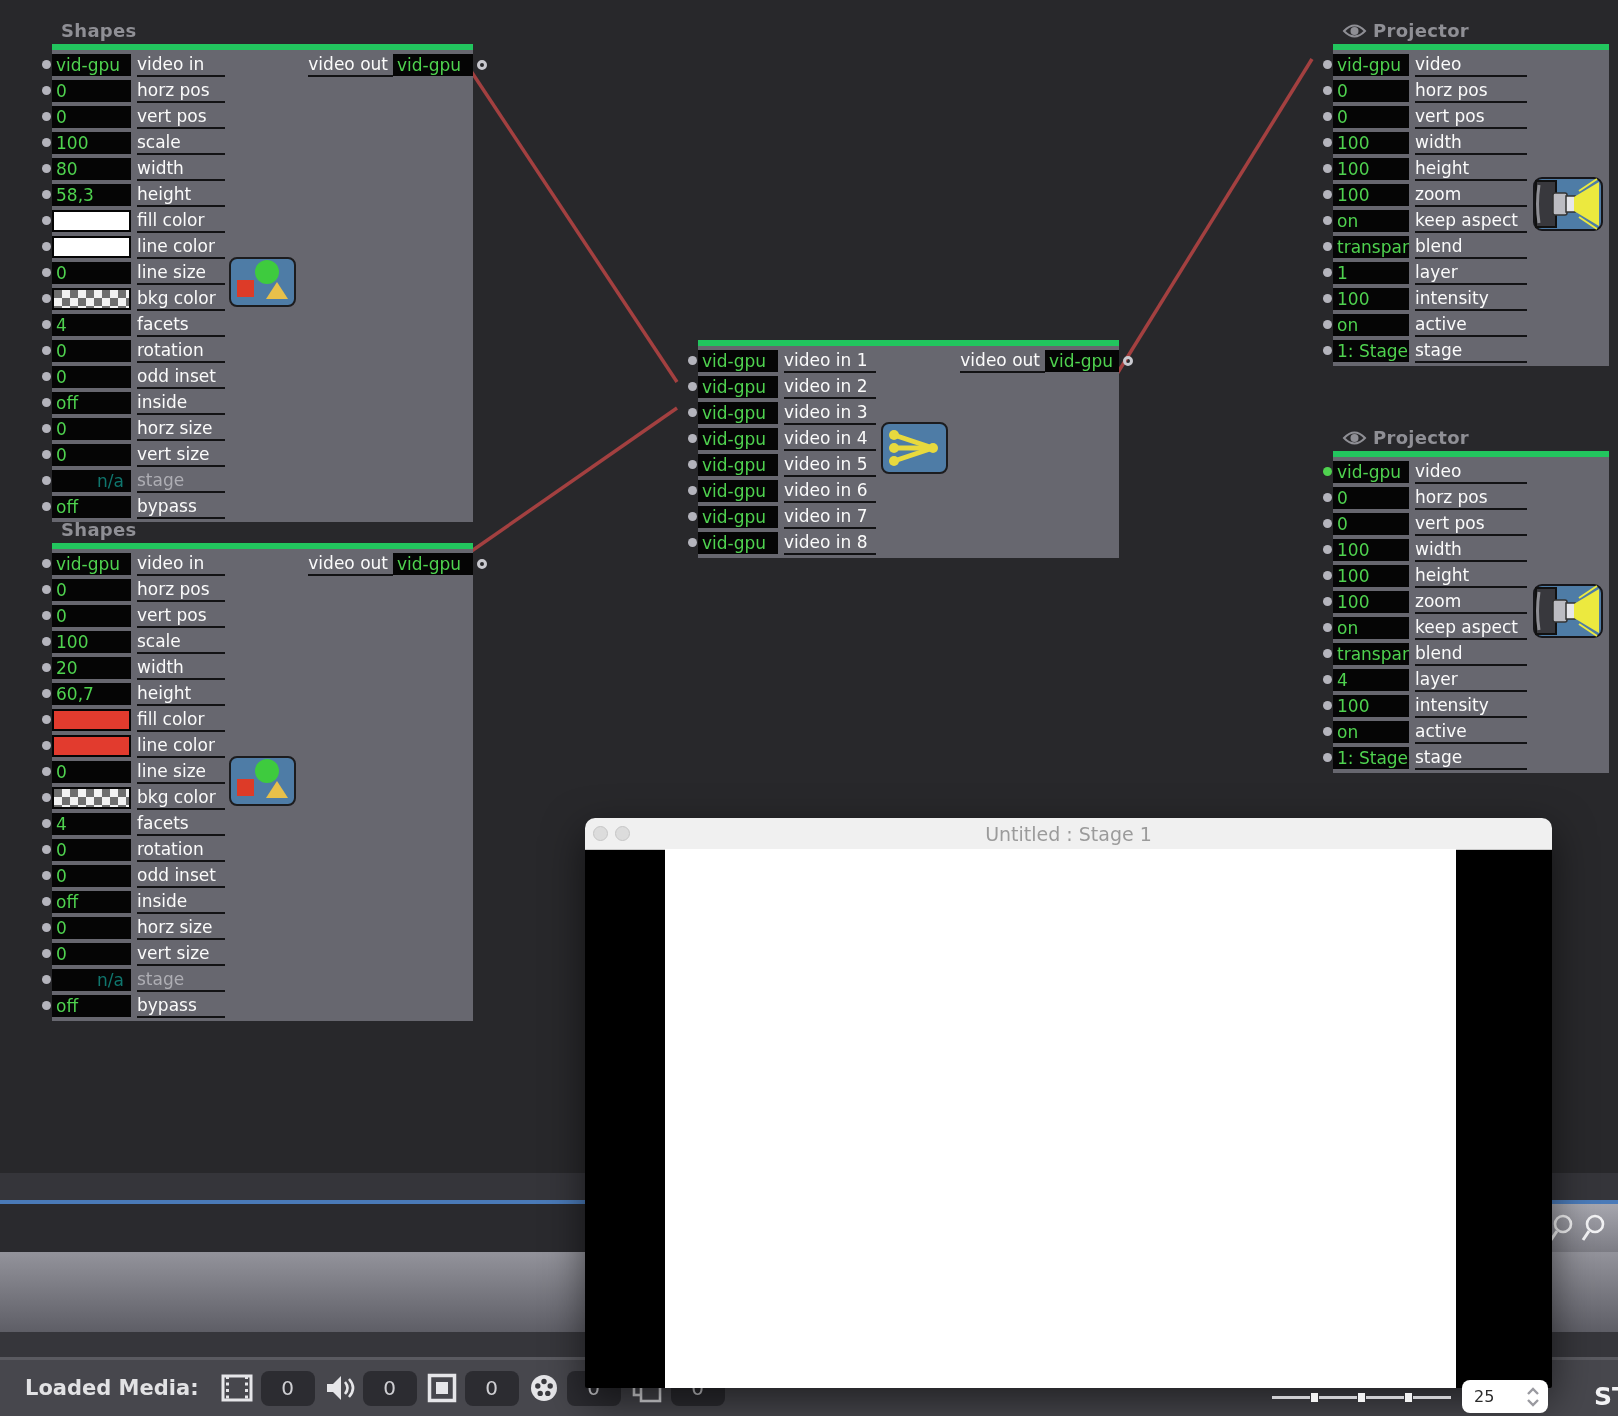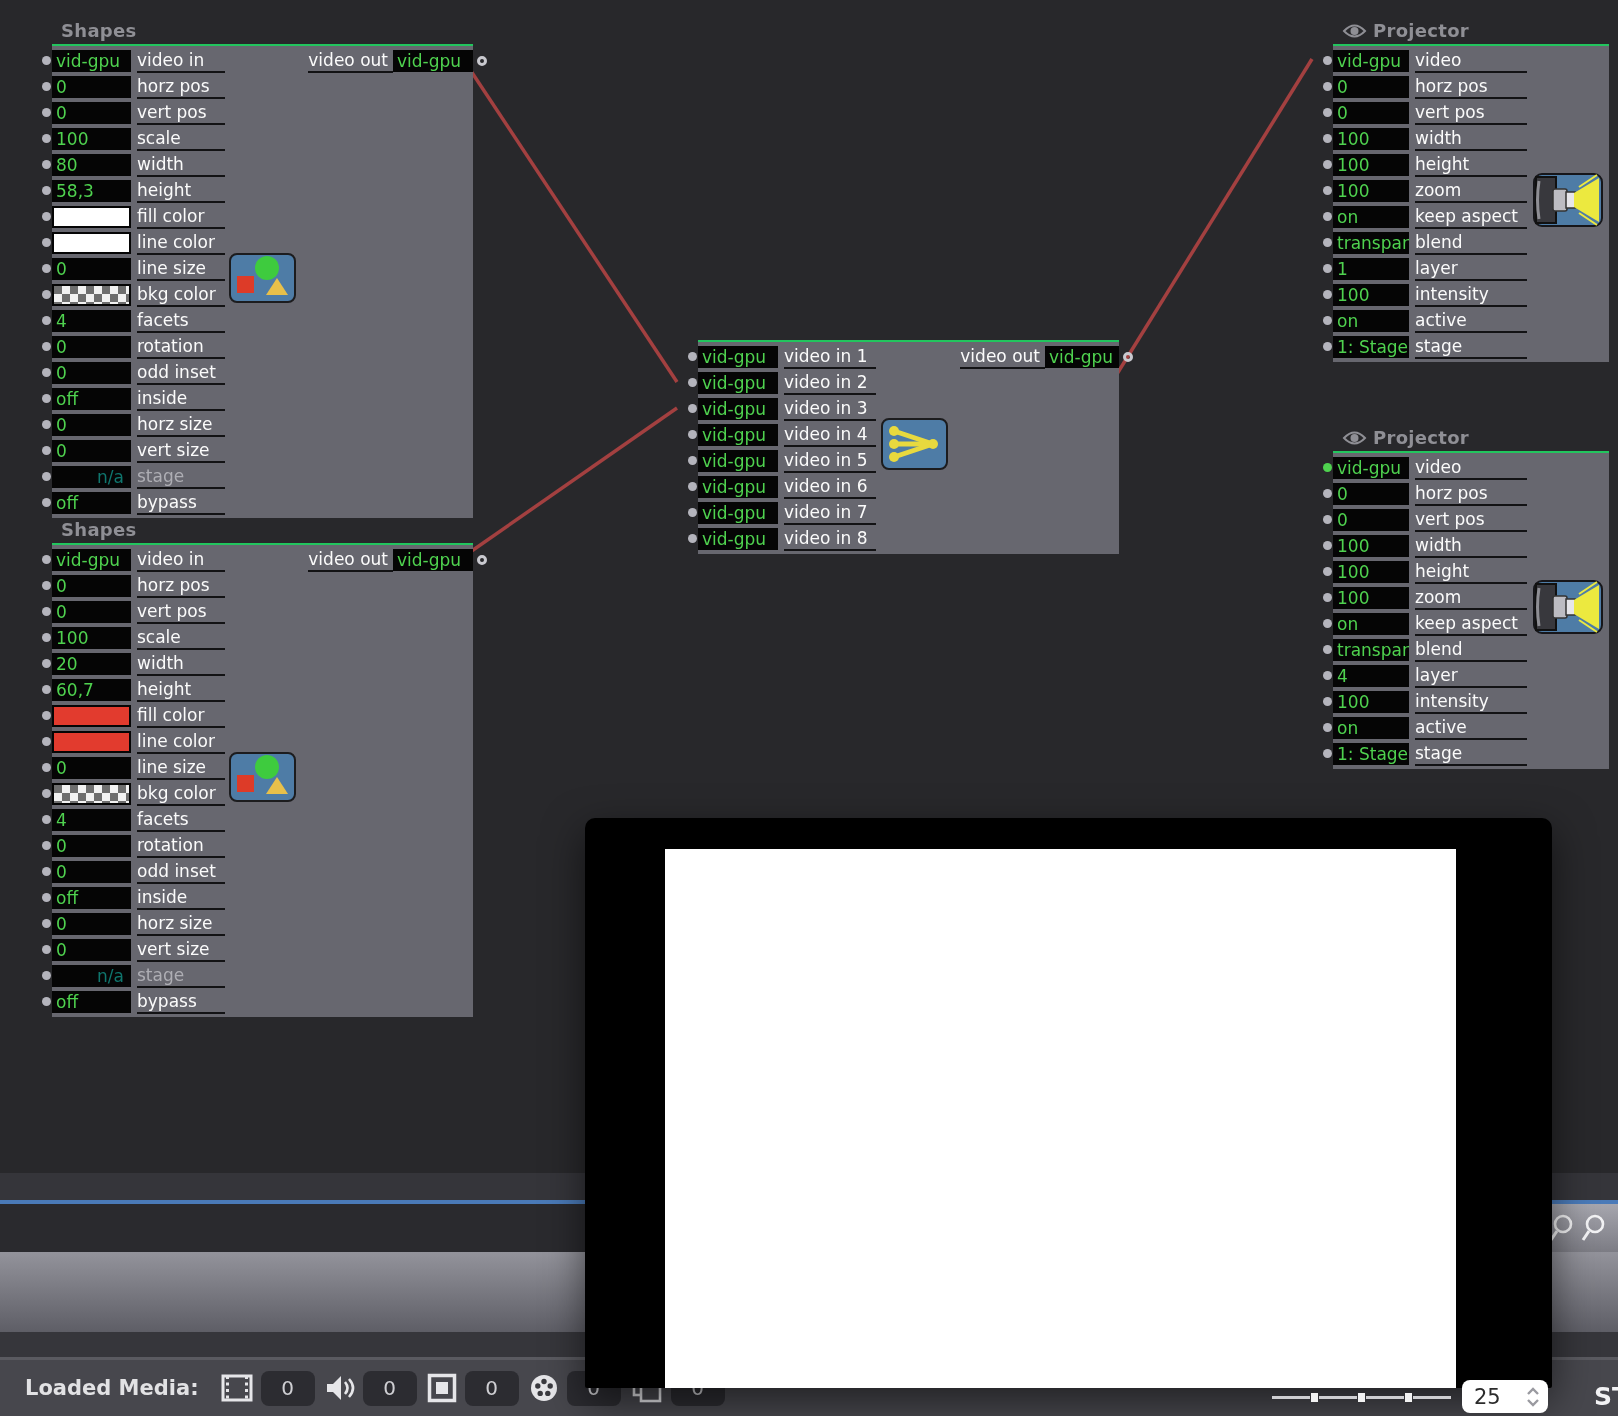--- a/index.html
+++ b/index.html
@@ -18,21 +18,21 @@
   #wires{position:absolute;left:0;top:0;z-index:1;}
   
   .node{position:absolute;z-index:2;margin-left:16px;}
   #node-s1{left:36px;top:17px;width:421px;}
   #node-s2{left:36px;top:516px;width:421px;}
   #node-mm{left:682px;top:340px;width:421px;}
   #node-p1{left:1317px;top:17px;width:276px;}
   #node-p2{left:1317px;top:424px;width:276px;}
   .node-title{height:27px;display:flex;align-items:center;gap:6px;padding-left:9px;
               color:#8f8f95;font-weight:bold;font-size:18px;letter-spacing:.3px;}
-  .node-body{position:relative;background:#67676f;border-top:2px solid #22c55e;padding:2px 0;}
+  .node-body{position:relative;background:#67676f;border-top:6px solid #22c55e;padding:2px 0;}
   .row{position:relative;height:26px;display:flex;align-items:center;}
   .port{position:absolute;left:-10px;top:8px;width:9px;height:9px;border-radius:50%;background:#b4b4bc;}
   .port.green{background:#4fd24f;}
   .val{position:relative;height:22px;background:#050505;color:#4fd24f;font-size:17px;line-height:22px;
        padding-left:4px;box-sizing:border-box;overflow:hidden;white-space:nowrap;flex:none;}
   .val.dim{color:#0f766e;padding-left:45px;}
   .n-sh .val{width:79px;} .n-mm .val{width:80px;} .n-pr .val{width:76px;}
   .lbl{margin-left:6px;color:#fbfbfb;font-size:17px;border-bottom:2px solid #121214;
        padding-bottom:1px;white-space:nowrap;overflow:hidden;flex:none;}
   .lbl.dimlbl{color:#aeaeb4;}
@@ -65,21 +65,21 @@
   .cnt-icon{margin:0 8px 0 10px;flex:none;display:flex;}
   .cnt-box{width:54px;height:35px;background:#2c2c31;border-radius:8px;color:#cfcfd3;font-size:20px;
            display:flex;align-items:center;justify-content:center;flex:none;}
   
   #tick-slider{position:absolute;left:1272px;top:1392px;width:180px;height:10px;z-index:6;
                display:flex;align-items:center;}
   .tick-seg{width:38px;height:3px;background:#cfcfd2;margin-right:1px;}
   .tick-handle{width:7px;height:9px;background:#f2f2f2;margin-right:1px;}
   #scene-stepper{position:absolute;left:1462px;top:1380px;width:86px;height:33px;background:#fff;
                  border-radius:8px;z-index:6;display:flex;align-items:center;}
-  #scene-stepper-value{color:#2b2b2b;font-size:21px;margin-left:12px;flex:1;}
+  #scene-stepper-value{color:#2b2b2b;font-size:16px;margin-left:12px;flex:1;}
   #stepper-chevrons{margin-right:8px;display:flex;flex-direction:column;gap:2px;}
   #st-label{position:absolute;left:1594px;top:1382px;color:#f2f2f4;font-size:25px;font-weight:bold;z-index:6;}
 </style>
 </head>
 <body>
 
 <div class="strip" id="band-light"></div>
 <div class="strip" id="blue-line"></div>
 <div class="strip" id="zoom-row"></div>
 <div class="strip" id="toolbar-gradient"></div>
@@ -650,20 +650,25 @@
           <g stroke="#ece93f" stroke-width="2">
             <line x1="46" y1="14" x2="64" y2="2"></line>
             <line x1="46" y1="40" x2="64" y2="52"></line>
           </g>
         </svg>
     </span>
   </div>
 </div>
 
 <div id="stage-window">
+  <div id="stage-titlebar">
+    <span class="traffic" id="traffic-1"></span>
+    <span class="traffic" id="traffic-2"></span>
+    <span id="stage-title">Untitled : Stage 1</span>
+  </div>
   <div id="stage-white"></div>
 </div>
 
 <div id="media-row">
   <span id="loaded-media-label">Loaded Media:</span>
 
   <span class="cnt-icon">
     <svg width="32" height="28" viewBox="0 0 32 28">
         <rect x="2" y="2" width="28" height="24" fill="none" stroke="#e6e6e9" stroke-width="3"></rect>
         <line x1="6.5" y1="2" x2="6.5" y2="26" stroke="#e6e6e9" stroke-width="3" stroke-dasharray="3,3.5"></line>

